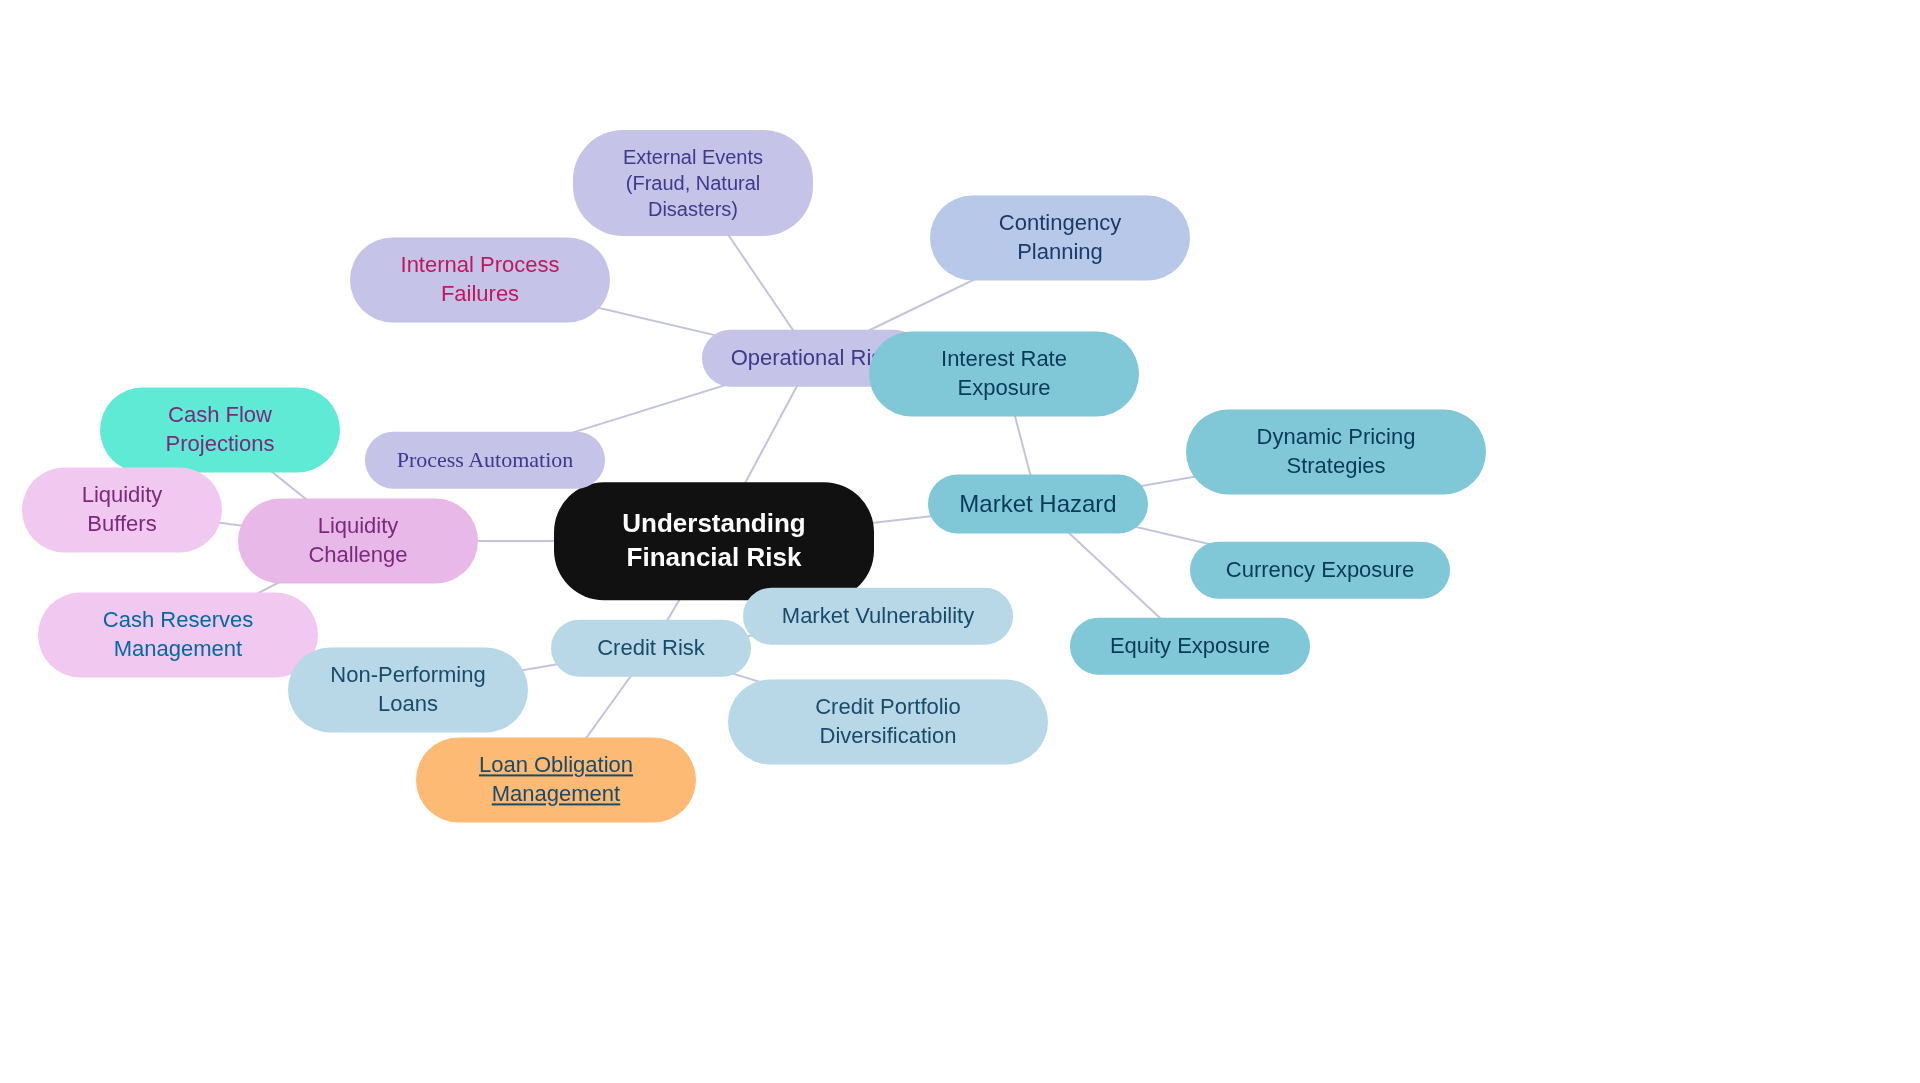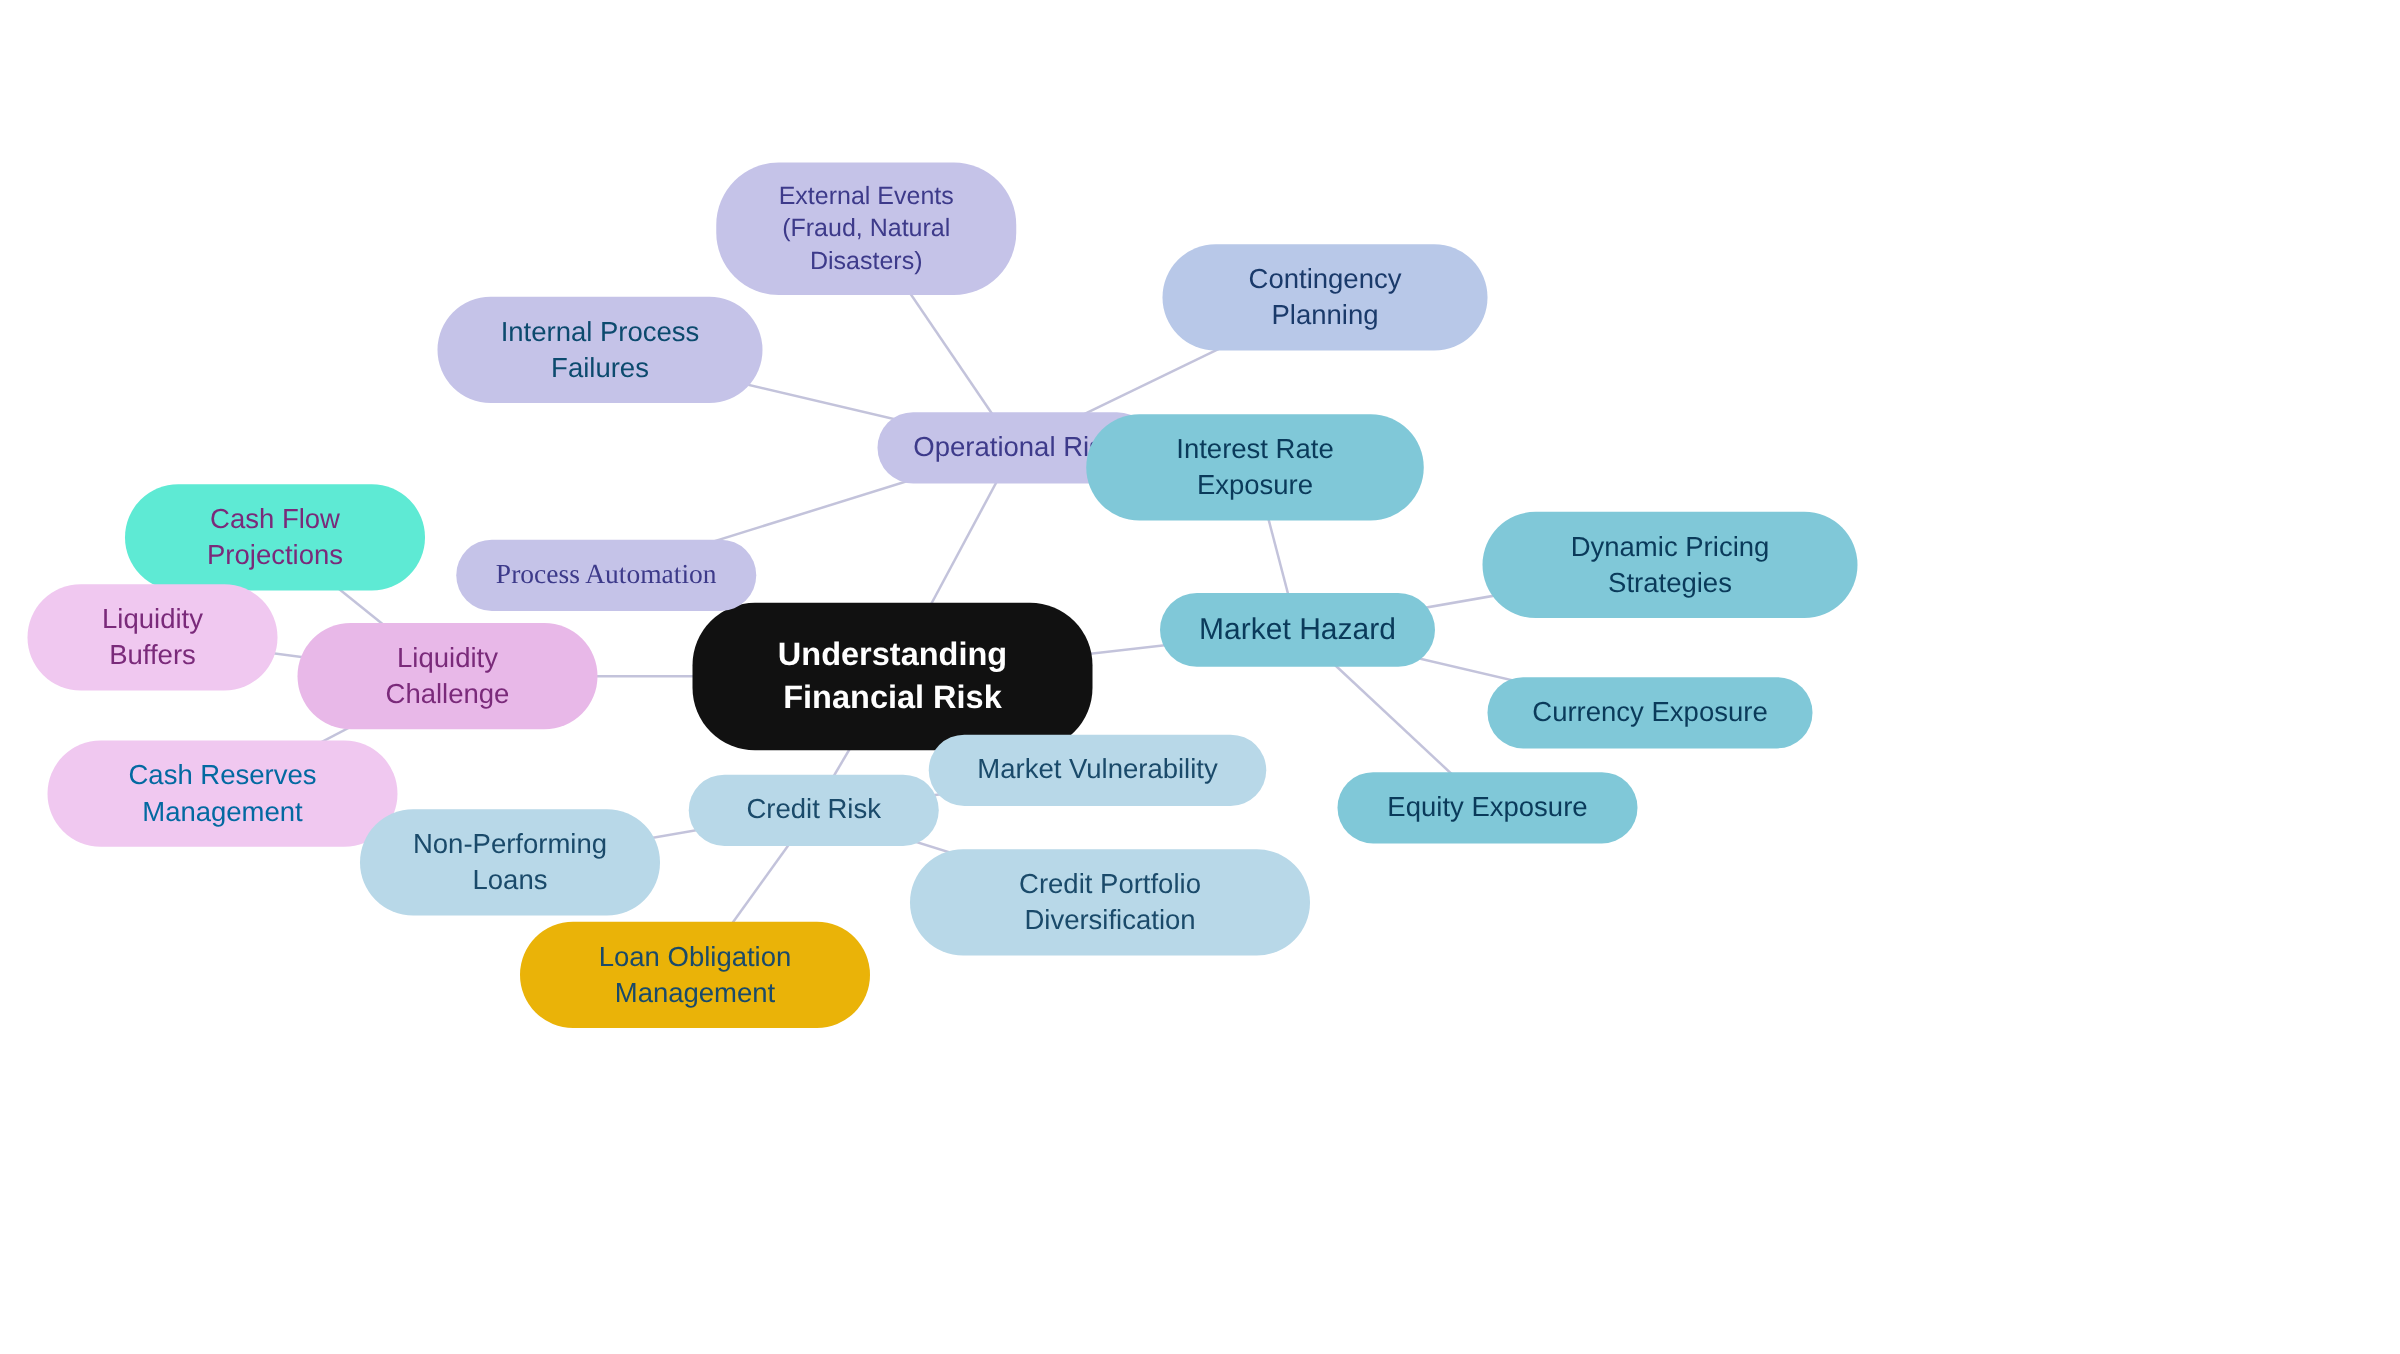--- a/index.html
+++ b/index.html
@@ -52,21 +52,21 @@
       width: 220px;
     }
     .node-external-events {
       background: #c5c3e8;
       color: #3d3a8a;
       width: 240px;
       font-size: 20px;
     }
     .node-internal-process {
       background: #c5c3e8;
-      color: #0c4a6e;
+      color: #be185d;
       width: 260px;
     }
     .node-process-automation {
       background: #c5c3e8;
       color: #3d3a8a;
       width: 240px;
     }
     .node-liquidity {
       background: #e8b8e8;
       color: #7a2a7a;
@@ -92,23 +92,24 @@
       background: #b8d8e8;
       color: #1a4a6a;
       width: 200px;
     }
     .node-non-performing {
       background: #b8d8e8;
       color: #1a4a6a;
       width: 240px;
     }
     .node-loan-obligation {
-      background: #eab308;
+      background: #fdba74;
       color: #1a4a6a;
       width: 280px;
+      text-decoration: underline;
     }
     .node-market-vulnerability {
       background: #b8d8e8;
       color: #1a4a6a;
       width: 270px;
     }
     .node-credit-portfolio {
       background: #b8d8e8;
       color: #1a4a6a;
       width: 320px;

